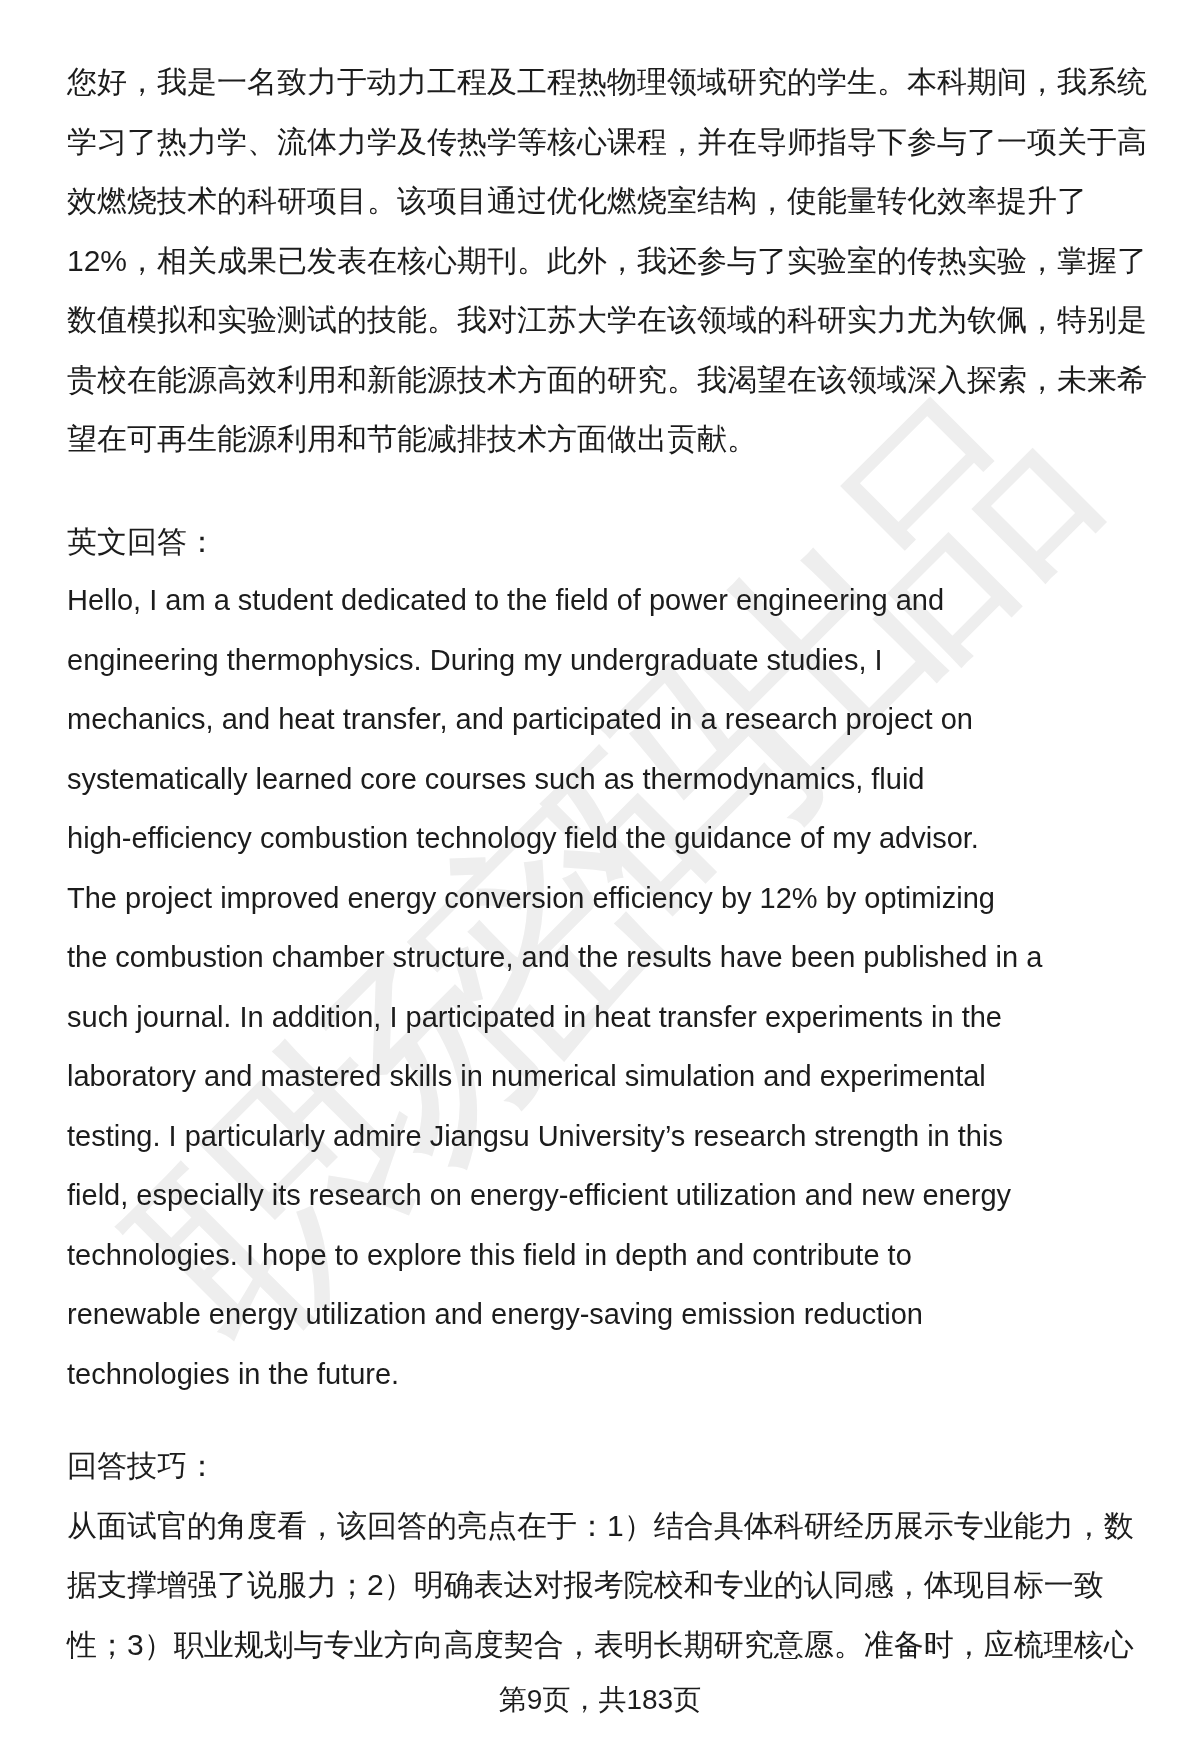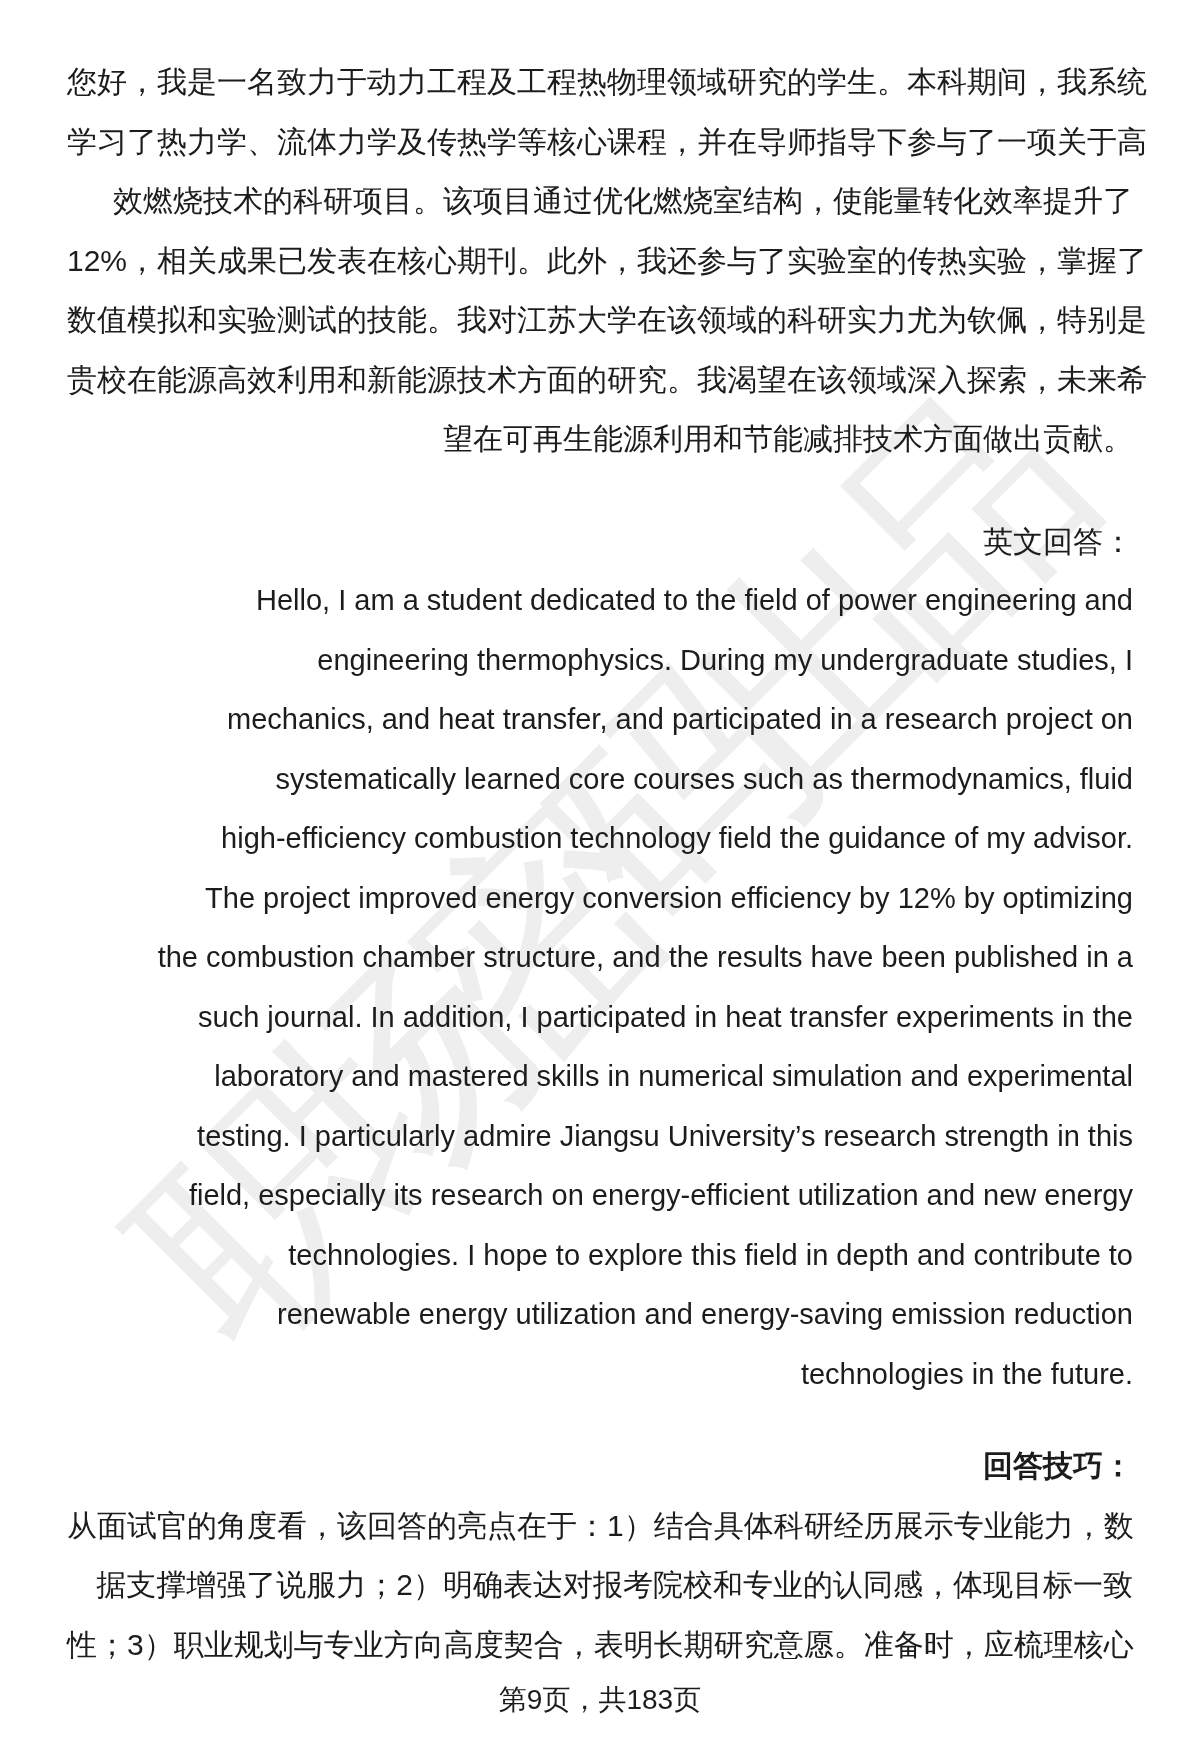--- a/index.html
+++ b/index.html
@@ -32,31 +32,29 @@
     position: absolute;
     left: 67px;
     top: 52px;
     width: 1066px;
     z-index: 1;
   }
   .line {
     font-size: 30px;
     line-height: 59.5px;
     white-space: nowrap;
-    text-align: right;
   }
   .para.en .line {
     font-size: 29px;
   }
   .section-label {
     margin-top: 43px;
   }
   .section-label.tips {
     margin-top: 32px;
-    font-weight: bold;
   }
   .footer {
     position: absolute;
     left: 0;
     width: 100%;
     top: 1682px;
     text-align: center;
     font-size: 28px;
     line-height: 36px;
     z-index: 1;

